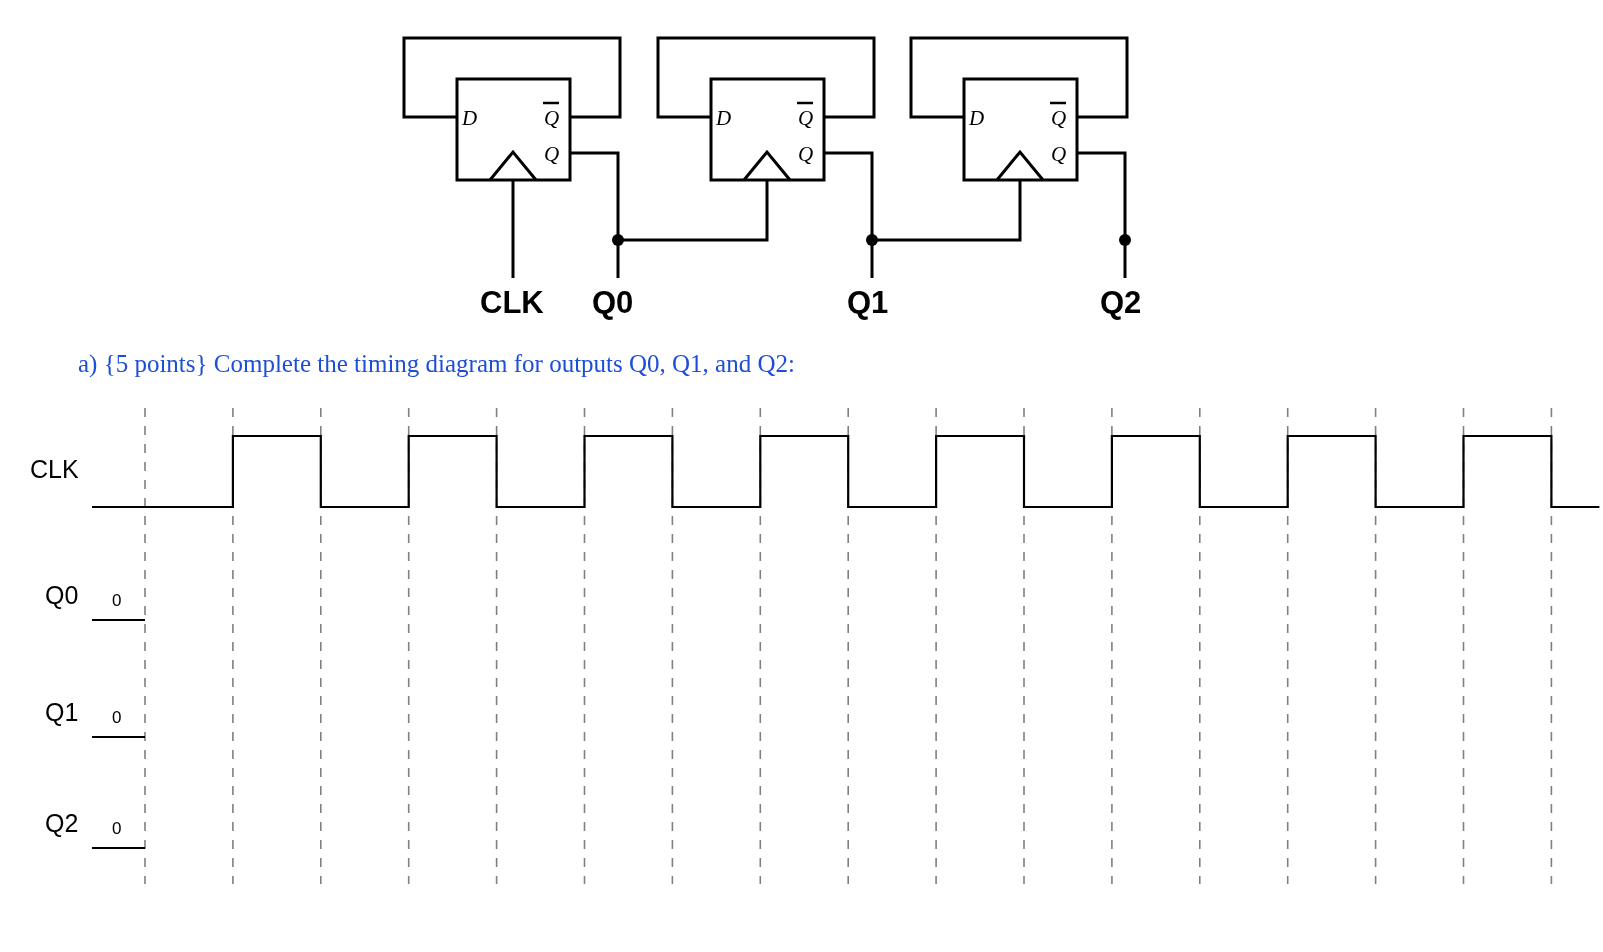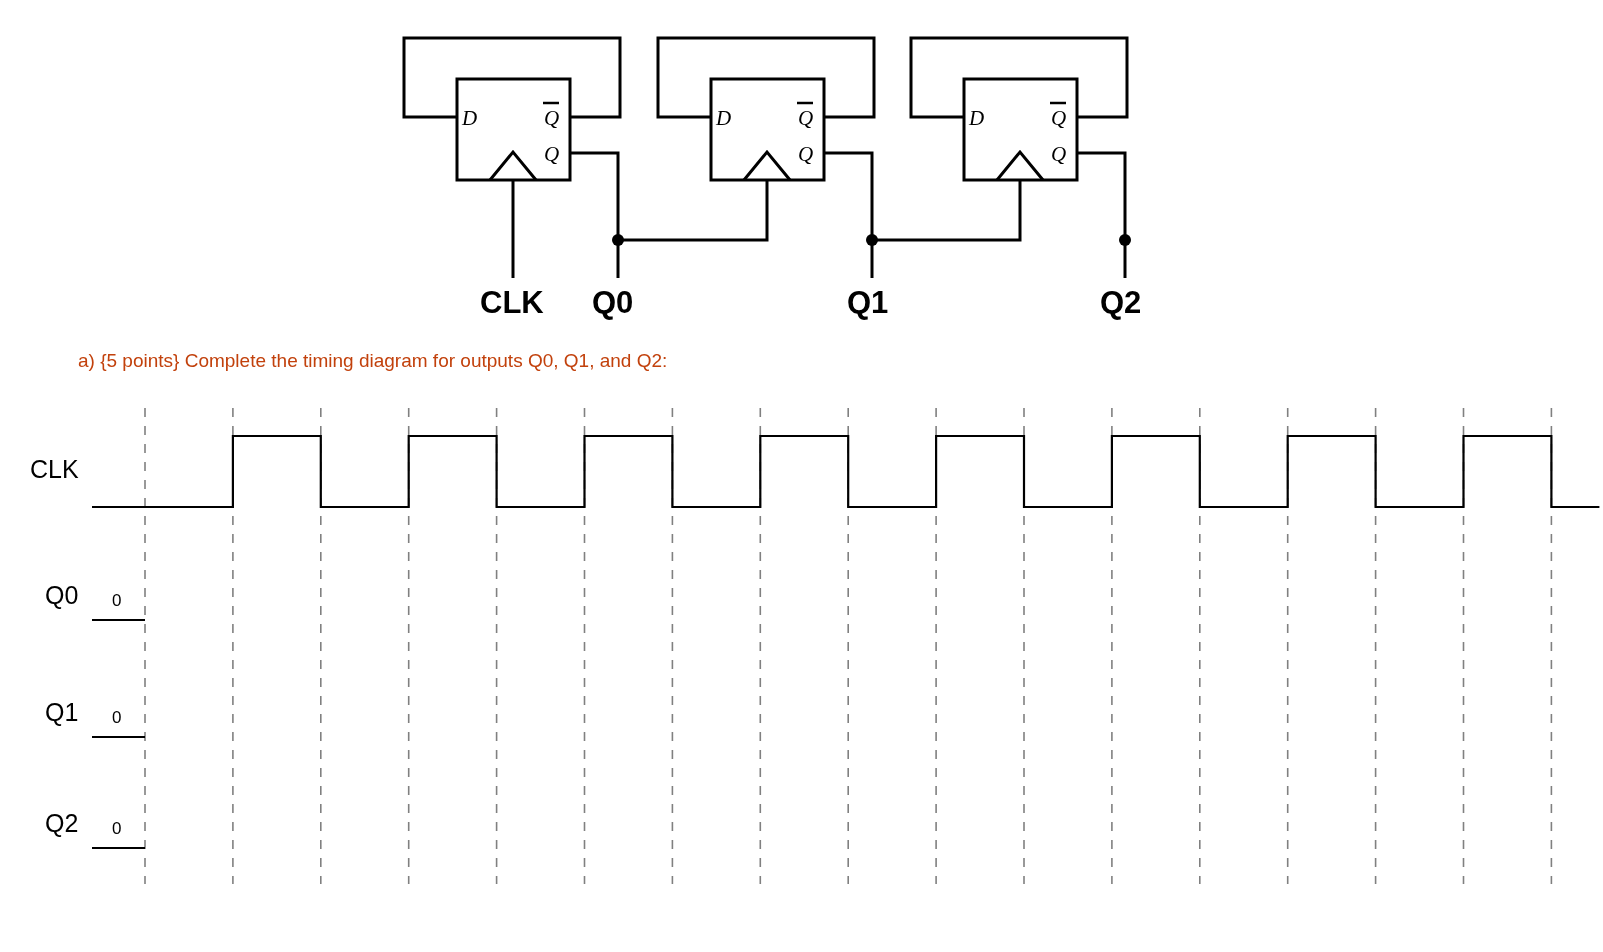--- a/index.html
+++ b/index.html
@@ -38,23 +38,23 @@
     font-family: "Liberation Sans", sans-serif;
     font-weight: bold;
     font-size: 31px;
     fill: #000000;
   }
   
   .prompt {
     position: absolute;
     left: 78px;
     top: 350px;
-    font-family: Liberation Sans, sans-serif;
-    font-size: 19px;
-    color: #c2410c;
+    font-family: Liberation Serif, serif;
+    font-size: 25px;
+    color: #1d4ed8;
     white-space: nowrap;
   }
   
   .row-label {
     font-family: "Liberation Sans", sans-serif;
     font-size: 25px;
     fill: #000000;
   }
   .init-val {
     font-family: "Liberation Sans", sans-serif;

